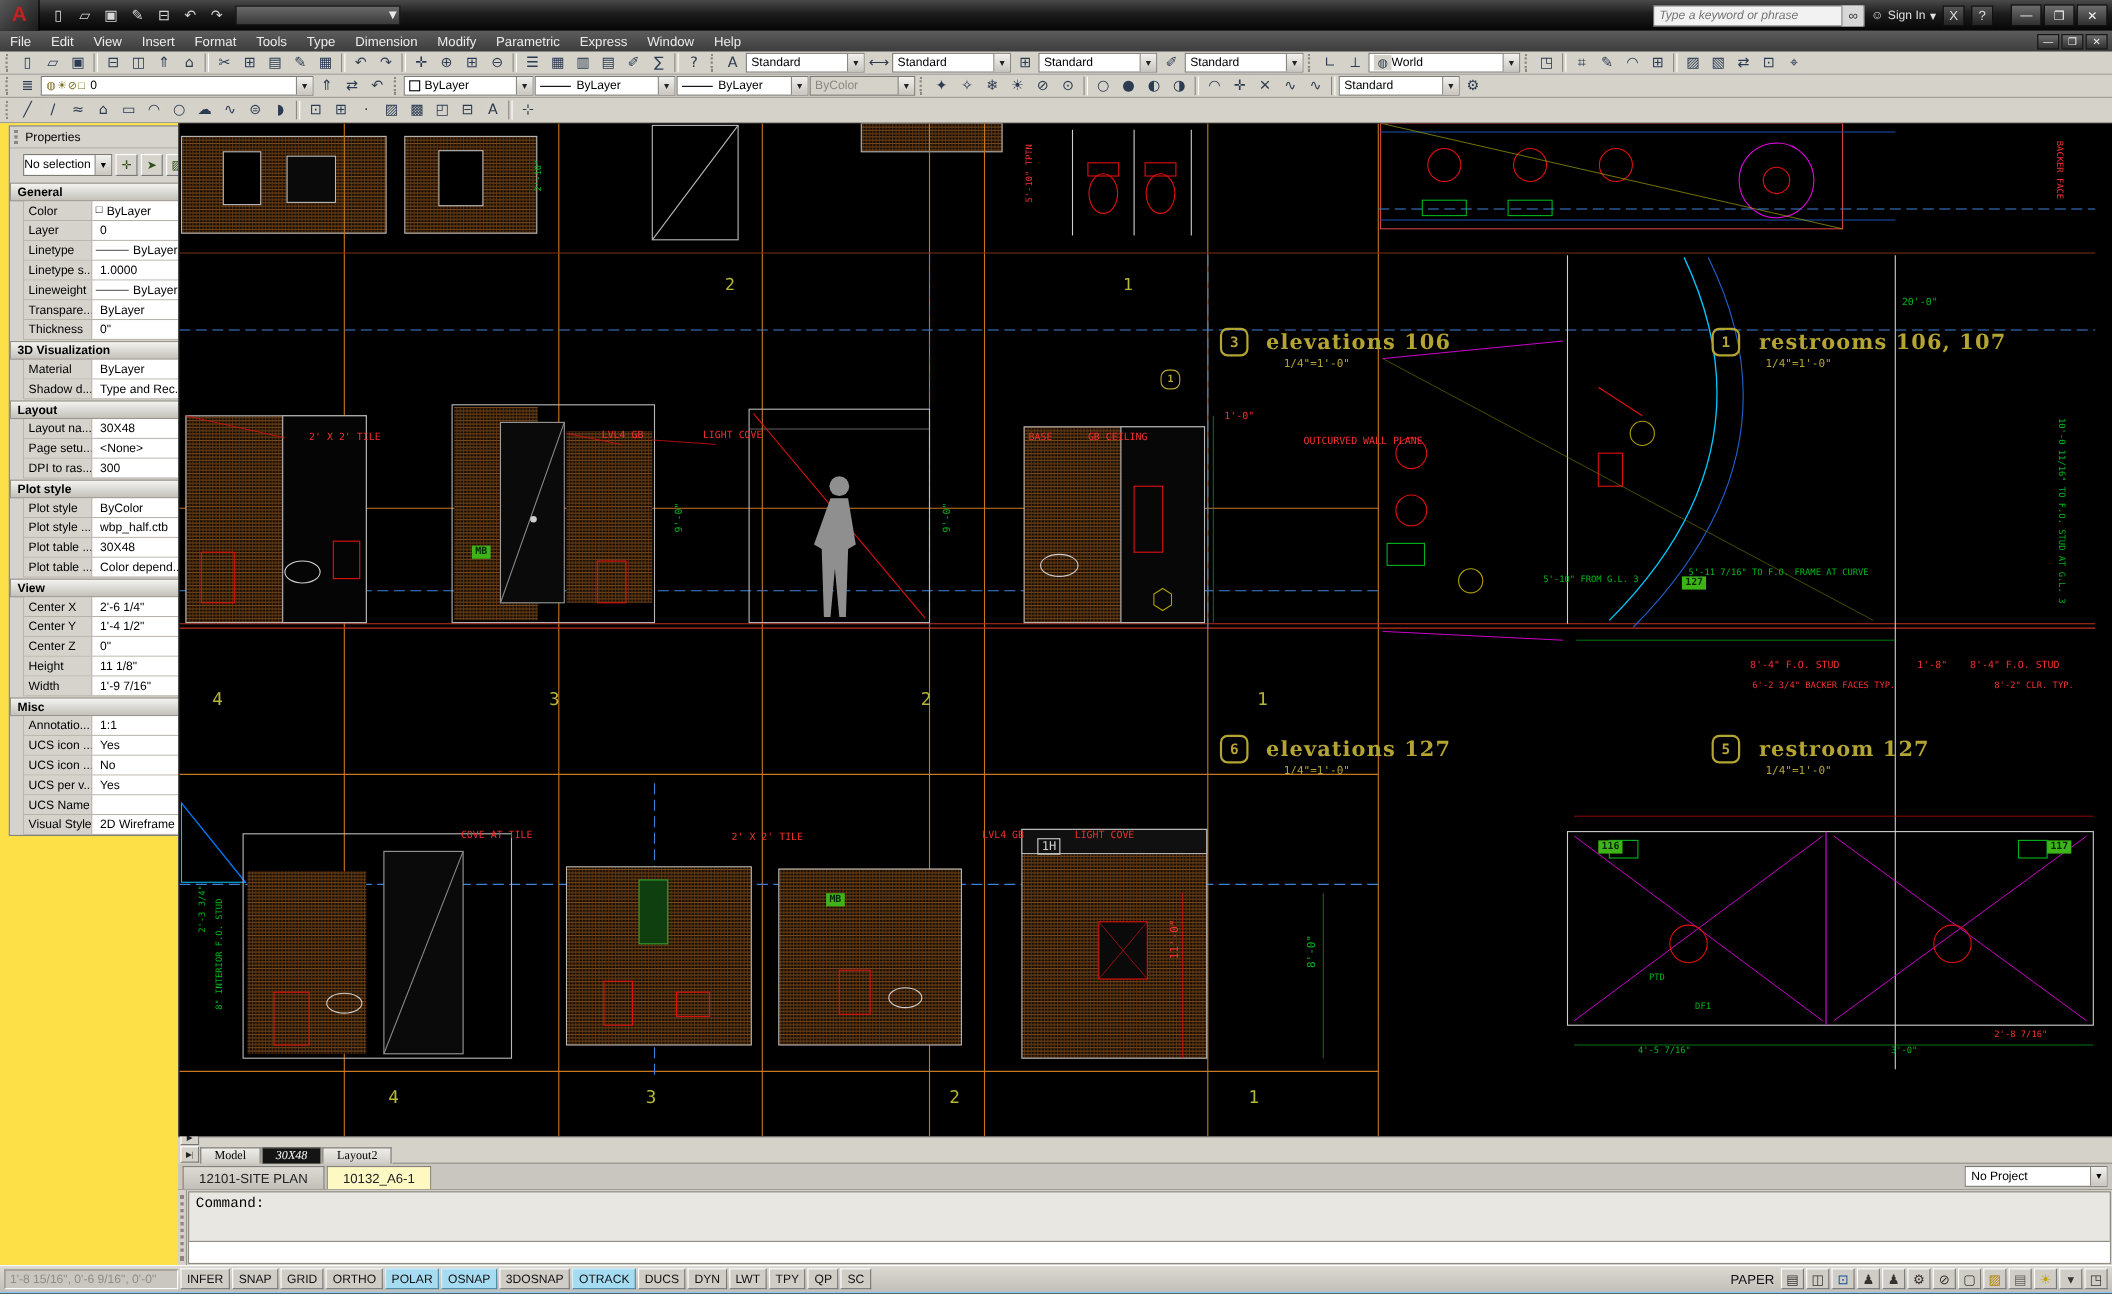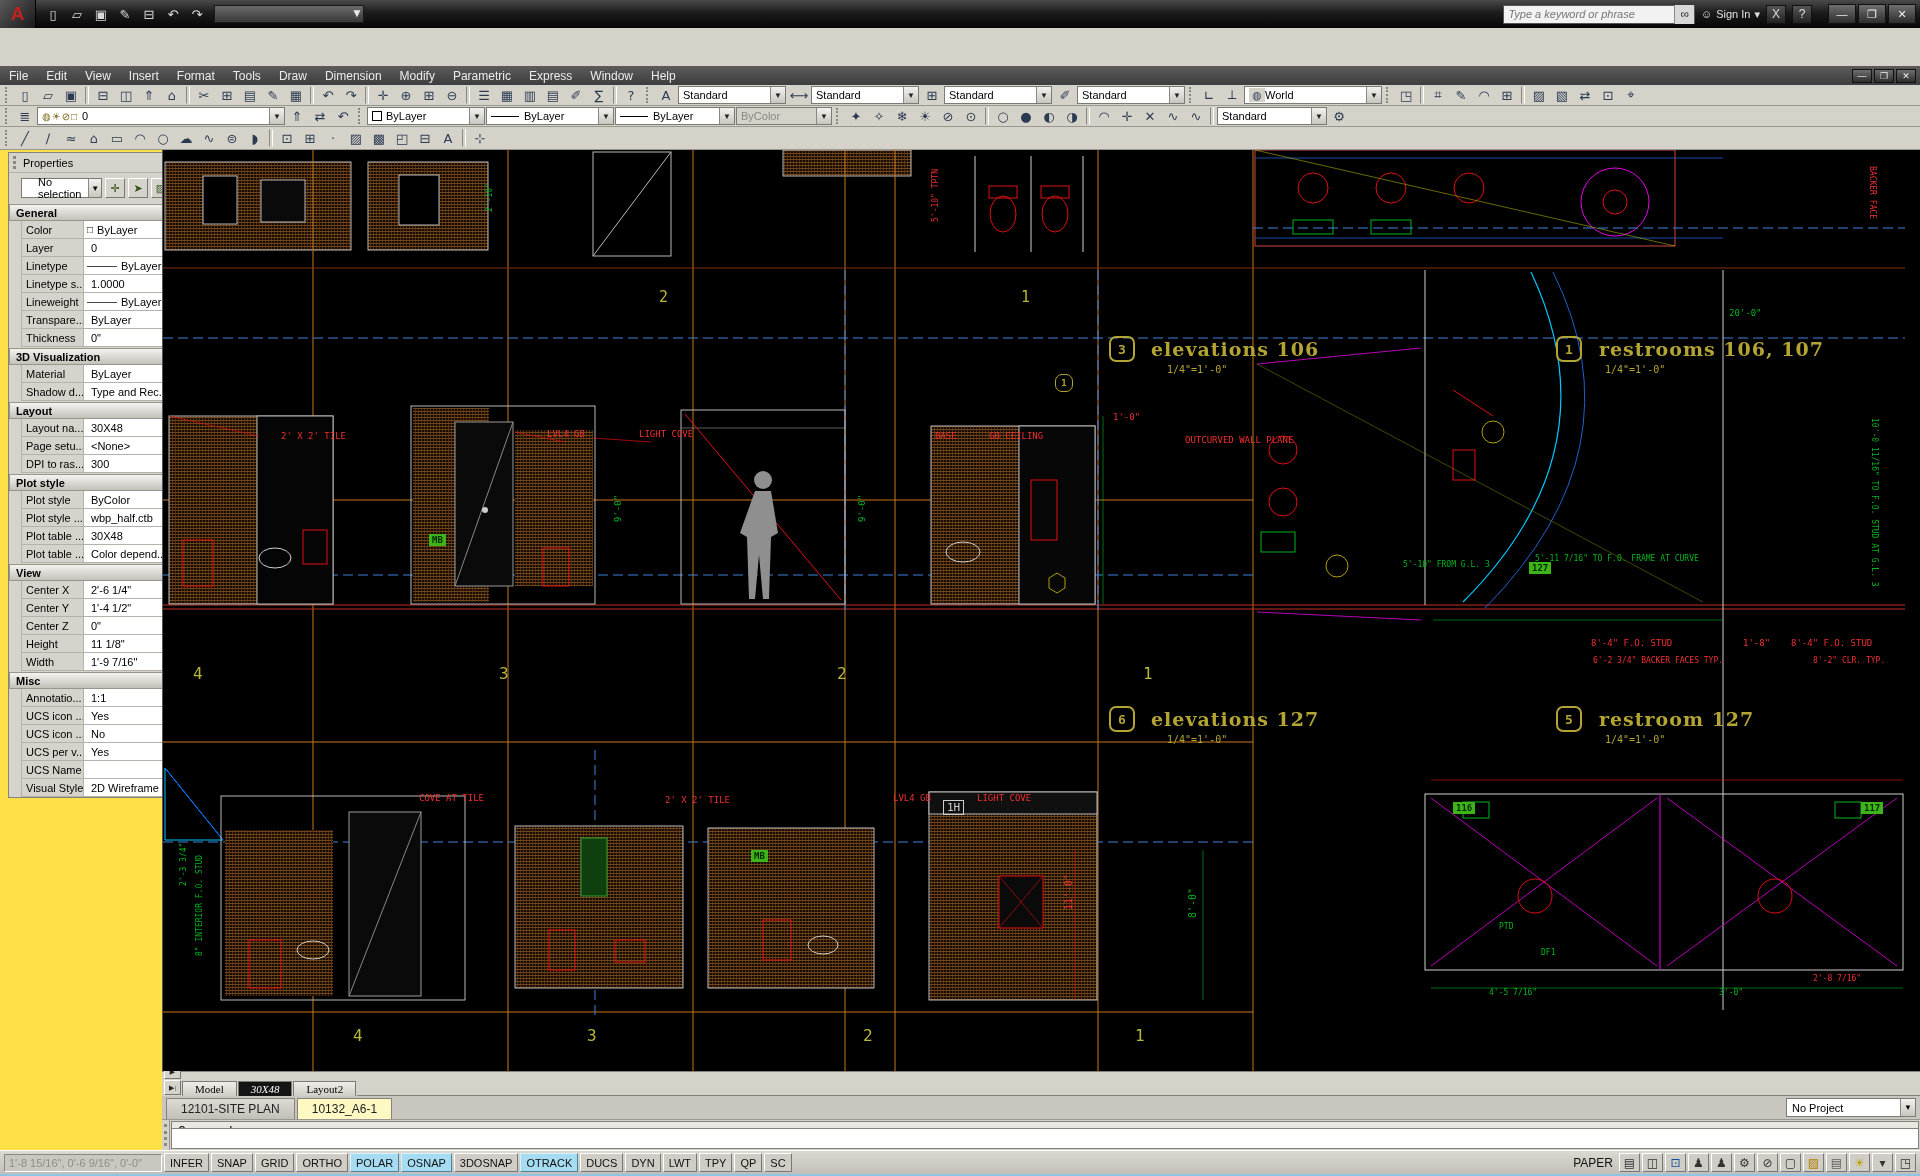--- a/index.html
+++ b/index.html
@@ -18,21 +18,21 @@
   .tb-right { margin-left:auto; display:flex; align-items:center; gap:6px; padding-right:4px; z-index:2; }
   .searchwrap { display:flex; align-items:center; background:#f2f2f2; border:1px solid #555; height:19px; }
   .searchwrap input { width:170px; height:17px; border:none; outline:none; font-style:italic; font-size:11px; color:#555; background:#f2f2f2; padding:0 4px; font-family:"Liberation Sans",sans-serif; }
   .search-glyph { padding:0 5px; color:#333; background:#d8d8d8; height:19px; display:flex; align-items:center; border-left:1px solid #888; }
   .signin { display:flex; align-items:center; gap:4px; font-size:11px; color:#e0e0e0; }
   .tb-ico { width:20px; height:19px; display:flex; align-items:center; justify-content:center; color:#ddd; background:linear-gradient(#565656,#222); border:1px solid #111; font-size:12px; }
   .winbtns { display:flex; gap:2px; margin-left:10px; }
   .winbtn { width:28px; height:20px; background:linear-gradient(#6e6e6e,#2e2e2e); border:1px solid #111; color:#eee; display:flex; align-items:center; justify-content:center; font-size:11px; }
 
   
-  .menubar { height:19px; background:linear-gradient(#5c5c5c,#3d3d3d); display:flex; align-items:center; color:#ececec; flex:0 0 auto;margin-top:38px; }
+  .menubar { height:19px; background:linear-gradient(#5c5c5c,#3d3d3d); display:flex; align-items:center; color:#ececec; flex:0 0 auto; }
   .menu-item { padding:1px 9px; font-size:12px; cursor:default; }
   .menubar .winbtns { margin-left:auto; margin-right:4px; }
   .menubar .winbtn { width:20px; height:14px; font-size:9px; }
 
   
   .tbrow { background:#d5d2ca; display:flex; align-items:center; border-bottom:1px solid #9a978f; flex:0 0 auto; padding:1px 2px; gap:1px; }
   .row1 { height:21px; } .row2 { height:21px; } .row3 { height:23px; }
   .grip { width:5px; height:16px; border-left:2px dotted #8a8880; margin:0 3px; }
   .tbi { width:22px; height:18px; display:flex; align-items:center; justify-content:center; font-size:13px; color:#2b3b52; background:#d5d2ca; border:1px solid transparent; cursor:default; font-family:"DejaVu Sans",sans-serif; }
   .tbi.sep { width:4px; height:18px; border-left:1px solid #8a8880; border-right:1px solid #fff; margin:0 2px; pointer-events:none; }
@@ -46,21 +46,21 @@
 
   
   .main { flex:1 1 auto; display:flex; min-height:0; }
   .leftcol { width:162px; background:#fde047; flex:0 0 auto; display:flex; flex-direction:column; }
 
   
   .palette { margin:2px 0 0 8px; width:168px; background:#d6d3cc; border:1px solid #84827c; font-size:11px; color:#000; }
   .pal-title { height:20px; display:flex; align-items:center; padding-left:14px; position:relative; border-bottom:1px solid #b5b2aa; }
   .pal-title:before { content:""; position:absolute; left:4px; top:3px; bottom:3px; border-left:3px dotted #8a8880; }
   .pal-combo-row { display:flex; align-items:center; gap:3px; padding:5px 4px 5px 12px; }
-  .pal-combo { width:92px; height:20px; background:#fff; border:1px solid #7c7a74; display:flex; align-items:center; padding-left:16px; }
+  .pal-combo { width:92px; height:20px; background:#fff; border:1px solid #7c7a74; display:flex; align-items:center; padding-left:0; }
   .pal-combo .dd { width:15px; height:18px; margin-left:auto; background:linear-gradient(#f2f1ee,#c9c6bf); border-left:1px solid #8a8880; display:flex; align-items:center; justify-content:center; font-size:8px; }
   .pal-btn { width:20px; height:20px; background:#d6d3cc; border:1px solid; border-color:#fff #777 #777 #fff; display:flex; align-items:center; justify-content:center; font-size:11px; color:#2d5016; }
   .pal-section { margin:1px 0 0 0; }
   .pal-header { height:17px; background:linear-gradient(#f4f3f0,#c4c1ba); border:1px solid #98958d; display:flex; align-items:center; padding:0 4px 0 6px; font-weight:bold; font-size:11px; }
   .pal-header .caret { margin-left:auto; font-size:8px; color:#333; }
   .pal-rows { margin-left:12px; border-left:1px solid #b5b2aa; }
   .prow { display:flex; height:18px; border-bottom:1px solid #b5b2aa; }
   .prow .plabel { width:62px; flex:0 0 auto; display:flex; align-items:center; padding-left:4px; border-right:1px solid #b5b2aa; background:#d6d3cc; white-space:nowrap; overflow:hidden; }
   .prow .pval { flex:1; background:#fff; display:flex; align-items:center; padding-left:3px; white-space:nowrap; overflow:hidden; }
   .prow .pval .pre { margin-right:4px; font-size:10px; }
@@ -147,21 +147,21 @@
 
   <div class="menubar">
     <span style="display:flex;">
 
     <span class="menu-item">File</span>
         <span class="menu-item">Edit</span>
         <span class="menu-item">View</span>
         <span class="menu-item">Insert</span>
         <span class="menu-item">Format</span>
         <span class="menu-item">Tools</span>
-        <span class="menu-item">Draw</span>
+        <span class="menu-item">Type</span>
         <span class="menu-item">Dimension</span>
         <span class="menu-item">Modify</span>
         <span class="menu-item">Parametric</span>
         <span class="menu-item">Express</span>
         <span class="menu-item">Window</span>
         <span class="menu-item">Help</span>
       </span>
     <span class="winbtns">
       <span class="winbtn">—</span>
       <span class="winbtn">❐</span>

